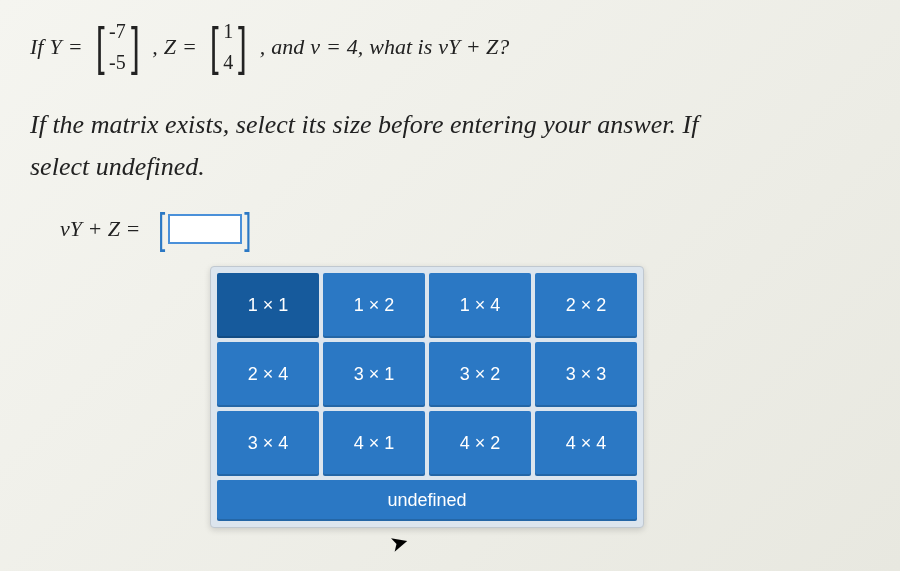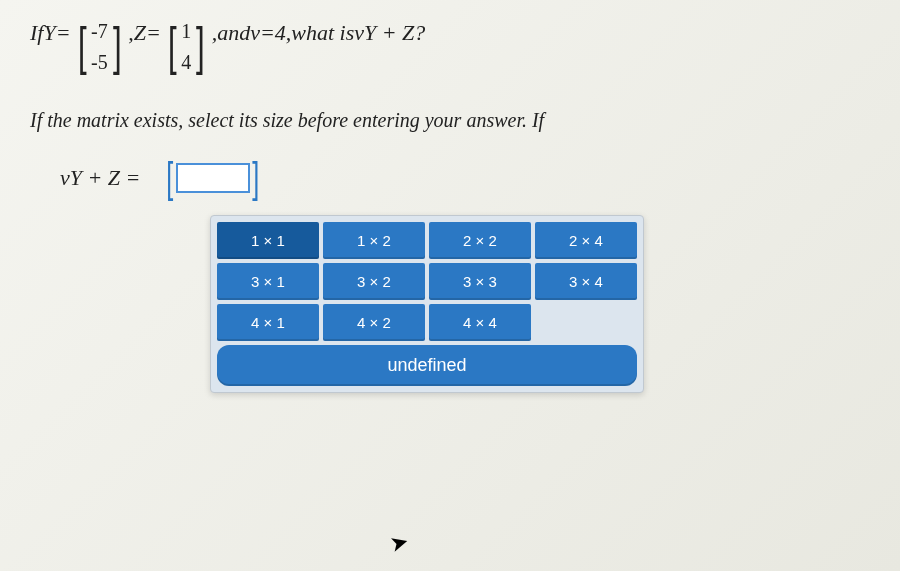--- a/index.html
+++ b/index.html
@@ -9,21 +9,23 @@
       background: linear-gradient(135deg, #f5f5f0 0%, #e8e8e0 100%);
       color: #222;
       width: 840px;
       height: 531px;
       position: relative;
     }
     .question-line {
       font-size: 22px;
       font-style: italic;
       display: flex;
+      align-items: center;
       flex-wrap: wrap;
+      gap: 6px;
       margin-bottom: 30px;
     }
     .var-normal {
       font-style: italic;
     }
     .bracket-matrix {
       display: inline-flex;
       align-items: center;
       font-style: normal;
       margin: 0 4px;
@@ -37,31 +39,31 @@
     }
     .matrix-col {
       display: flex;
       flex-direction: column;
       align-items: center;
       gap: 8px;
       font-size: 20px;
       padding: 0 2px;
     }
     .instruction {
-      font-size: 20px;
+      font-size: 26px;
       font-style: italic;
       margin-bottom: 25px;
       line-height: 1.6;
     }
     .answer-line {
       font-size: 22px;
       font-style: italic;
       display: flex;
       align-items: center;
-      gap: 20px;
+      gap: 12px;
       margin-left: 30px;
       margin-bottom: 20px;
       text-align: right;
     }
     .answer-box {
       display: inline-block;
       width: 70px;
       height: 26px;
       border: 2px solid #4a90d9;
       background: #fff;
@@ -79,38 +81,38 @@
     .size-grid {
       display: grid;
       grid-template-columns: repeat(4, 1fr);
       gap: 4px;
       margin-bottom: 4px;
     }
     .size-btn {
       background: #2b78c4;
       color: #fff;
       text-align: center;
-      padding: 10px 0;
-      font-size: 15px;
+      padding: 22px 0;
+      font-size: 18px;
       font-family: Arial, sans-serif;
       border-radius: 2px;
       cursor: pointer;
       box-shadow: inset 0 -2px 0 rgba(0,0,0,0.15);
     }
     .size-btn.selected {
       background: #165a9c;
     }
     .undefined-btn {
       background: #2b78c4;
       color: #fff;
       text-align: center;
       padding: 10px 0;
       font-size: 18px;
       font-family: Arial, sans-serif;
-      border-radius: 12px;
+      border-radius: 2px;
       cursor: pointer;
       box-shadow: inset 0 -2px 0 rgba(0,0,0,0.15);
     }
     .cursor {
       position: absolute;
       left: 390px;
       top: 530px;
       font-size: 22px;
       color: #000;
       transform: rotate(-15deg);
@@ -146,35 +148,37 @@
   <span>and</span>
   <span class="var-normal">v</span>
   <span>=</span>
   <span>4,</span>
   <span>what is</span>
   <span class="var-normal">vY + Z?</span>
 </div>
 
 <div class="instruction">
   <span>If the matrix exists, select its size before entering your answer. If</span><br>
+  <span>select undefined.</span>
 </div>
 
 <div class="answer-line">
   <span class="var-normal">vY + Z =</span>
   <span class="bracket-matrix">
     <span class="bracket" style="font-size:42px;color:#2b78c4;">[</span>
     <span class="answer-box"></span>
     <span class="bracket" style="font-size:42px;color:#2b78c4;">]</span>
   </span>
 </div>
 
 <div class="size-grid-container">
   <div class="size-grid">
     <div class="size-btn selected">1 × 1</div>
     <div class="size-btn">1 × 2</div>
+    <div class="size-btn">1 × 4</div>
     <div class="size-btn">2 × 2</div>
     <div class="size-btn">2 × 4</div>
     <div class="size-btn">3 × 1</div>
     <div class="size-btn">3 × 2</div>
     <div class="size-btn">3 × 3</div>
     <div class="size-btn">3 × 4</div>
     <div class="size-btn">4 × 1</div>
     <div class="size-btn">4 × 2</div>
     <div class="size-btn">4 × 4</div>
   </div>

